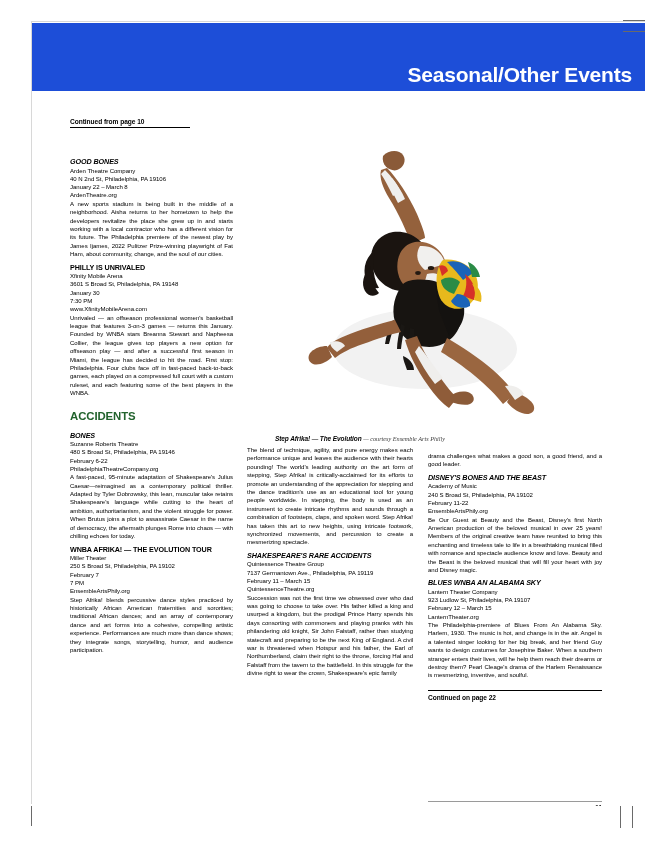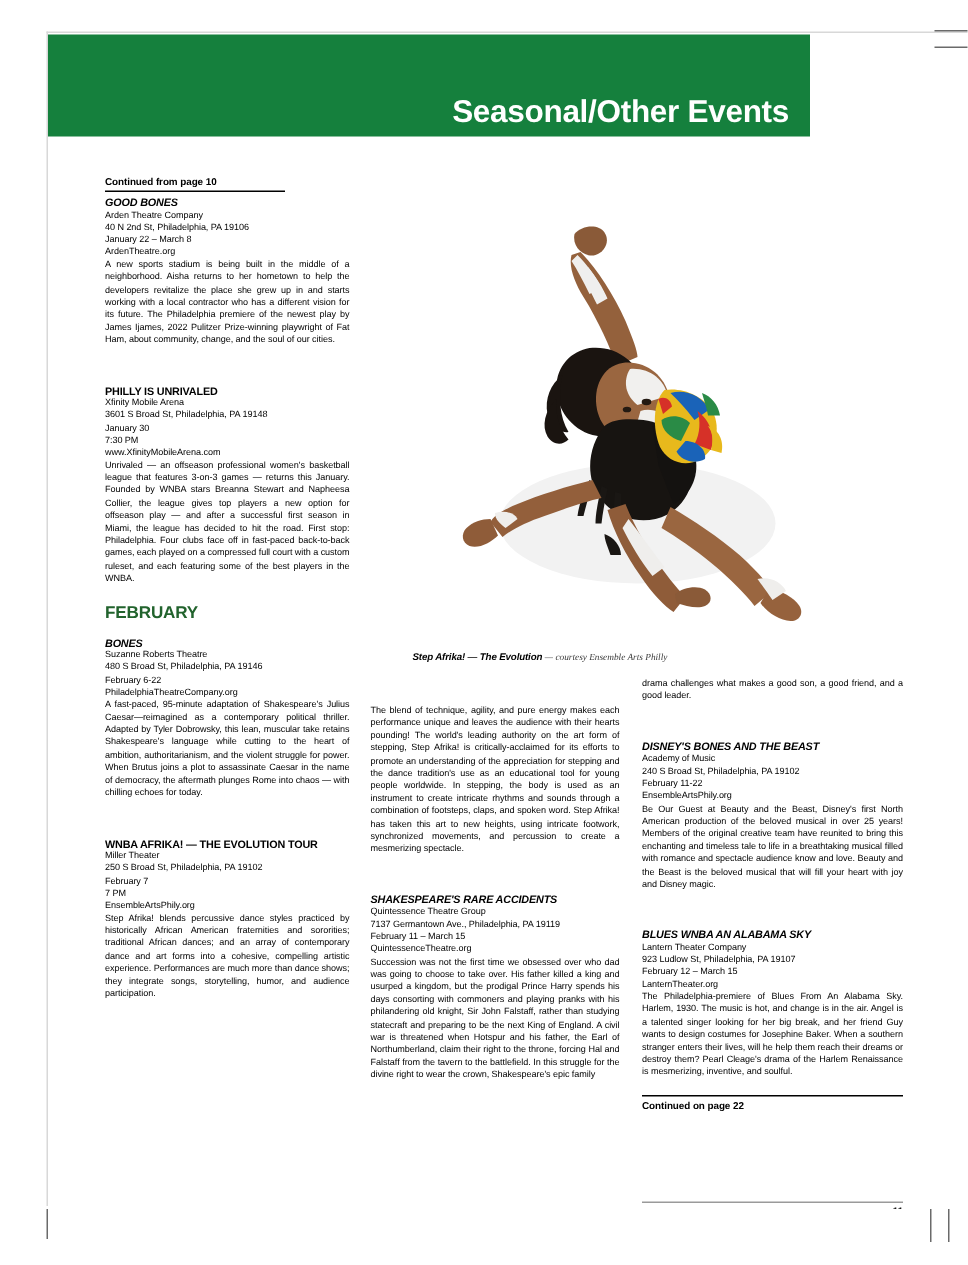--- a/index.html
+++ b/index.html
@@ -30,22 +30,22 @@
     background: #ffffff;
     border-top: 1px solid #d8d8d8;
     border-left: 1px solid #d8d8d8;
     box-sizing: border-box;
   }
 
   
   .banner {
     position: absolute;
     left: 0px; top: 1px;
-    width: 508px; height: 68px;
-    background: #15803d;
+    width: 614px; height: 68px;
+    background: #1d4ed8;
   }
   .banner-title {
     position: absolute;
     right: 14px; bottom: 4px;
     color: #ffffff;
     font-size: 21px;
     font-weight: bold;
     letter-spacing: -0.2px;
     white-space: nowrap;
     font-family: "Liberation Sans", sans-serif;
@@ -70,31 +70,31 @@
   }
 
   
   .col {
     position: absolute;
     font-size: 6.05px;
     line-height: 8.55px;
     text-align: left;
     letter-spacing: -0.04px;
   }
-  .col-1 { left: 38px;  top: 108px; width: 163px; }
-  .col-2 { left: 215px; top: 448px; width: 166px; }
+  .col-1 { left: 38px;  top: 135px; width: 163px; }
+  .col-2 { left: 215px; top: 424px; width: 166px; }
   .col-3 { left: 396px; top: 430px; width: 174px; }
 
   
   .ev-title {
     font-weight: bold;
     font-style: italic;
     font-size: 7.2px;
     letter-spacing: -0.1px;
-    margin-top: 24px;
+    margin-top: 4px;
     margin-bottom: 0.5px;
     line-height: 9px;
   }
   .ev-title.first { margin-top: 0; }
   .ev-title.upright {
     font-style: normal;
   }
   .ev-line {
     font-size: 6.05px;
     line-height: 8.3px;
@@ -294,21 +294,21 @@
       <div>
         <div class="ev-title upright">PHILLY IS UNRIVALED</div>
         <div class="ev-line">Xfinity Mobile Arena</div>
         <div class="ev-line">3601 S Broad St, Philadelphia, PA 19148</div>
         <div class="ev-line">January 30</div>
         <div class="ev-line">7:30 PM</div>
         <div class="ev-line">www.XfinityMobileArena.com</div>
         <div class="ev-body">Unrivaled — an offseason professional women's basketball league that features 3-on-3 games — returns this January. Founded by WNBA stars Breanna Stewart and Napheesa Collier, the league gives top players a new option for offseason play — and after a successful first season in Miami, the league has decided to hit the road. First stop: Philadelphia. Four clubs face off in fast-paced back-to-back games, each played on a compressed full court with a custom ruleset, and each featuring some of the best players in the WNBA.</div>
       </div>
 
-      <div class="month-head">FEBRUARY</div>
+      <div class="month-head">ACCIDENTS</div>
 
       <div>
         <div class="ev-title first">BONES</div>
         <div class="ev-line">Suzanne Roberts Theatre</div>
         <div class="ev-line">480 S Broad St, Philadelphia, PA 19146</div>
         <div class="ev-line">February 6-22</div>
         <div class="ev-line">PhiladelphiaTheatreCompany.org</div>
         <div class="ev-body">A fast-paced, 95-minute adaptation of Shakespeare's Julius Caesar—reimagined as a contemporary political thriller. Adapted by Tyler Dobrowsky, this lean, muscular take retains Shakespeare's language while cutting to the heart of ambition, authoritarianism, and the violent struggle for power. When Brutus joins a plot to assassinate Caesar in the name of democracy, the aftermath plunges Rome into chaos — with chilling echoes for today.</div>
       </div>
 

